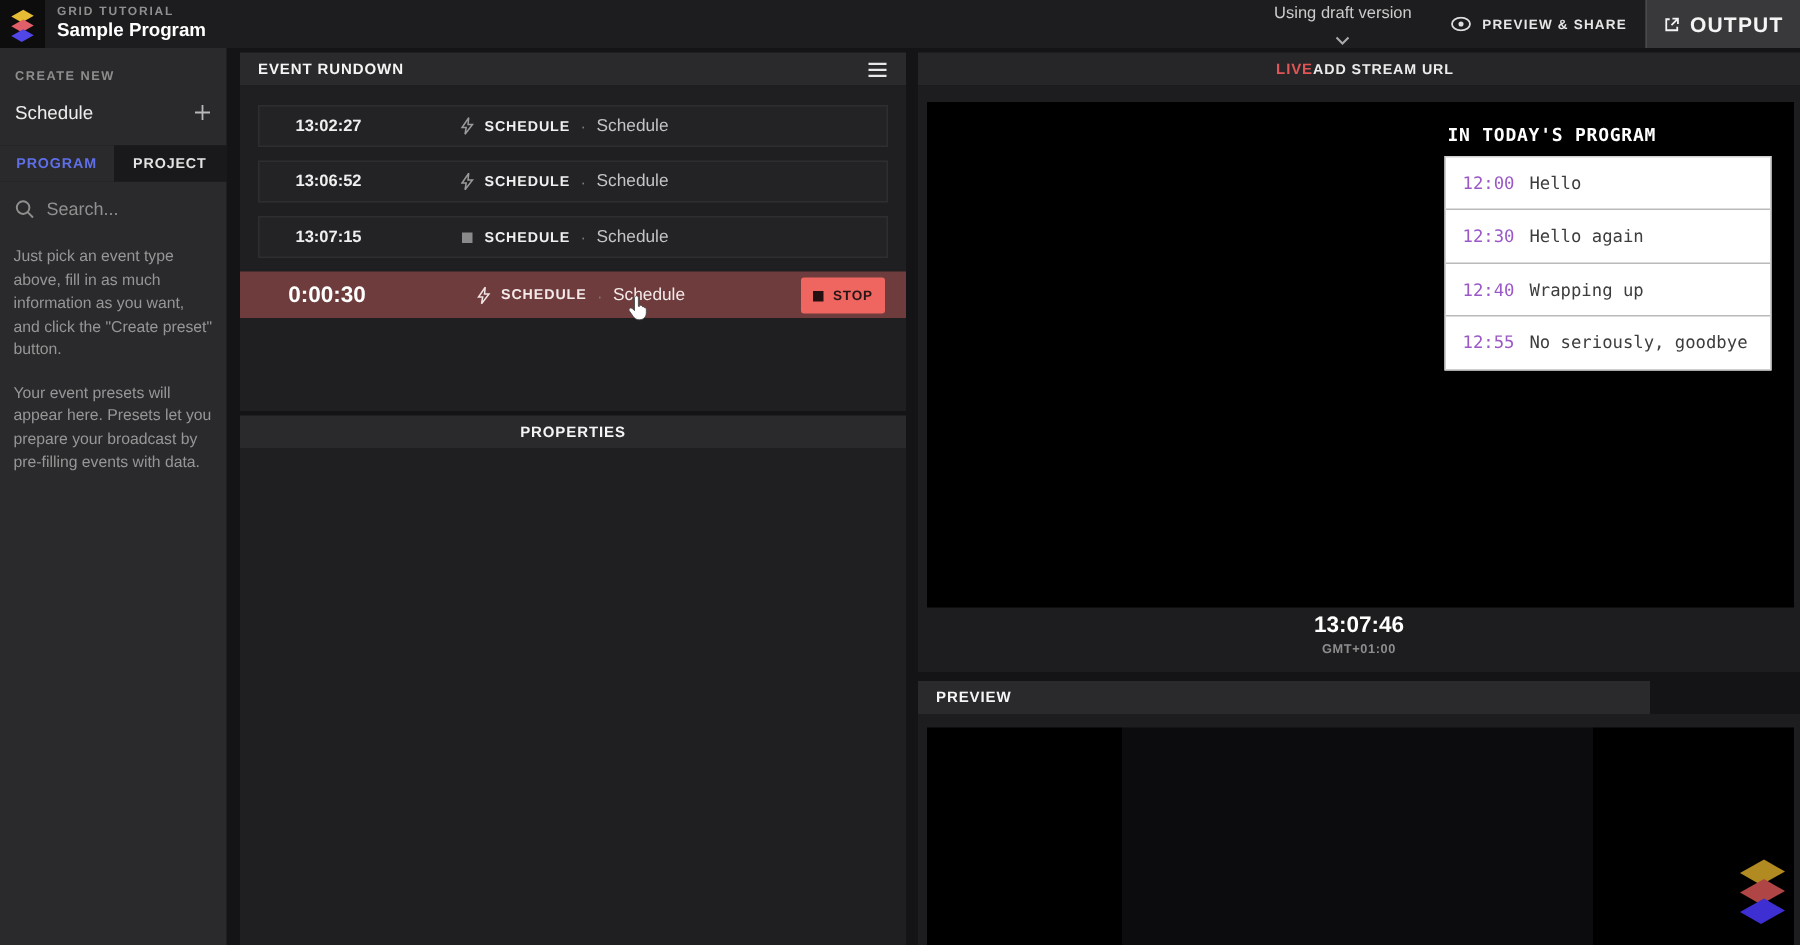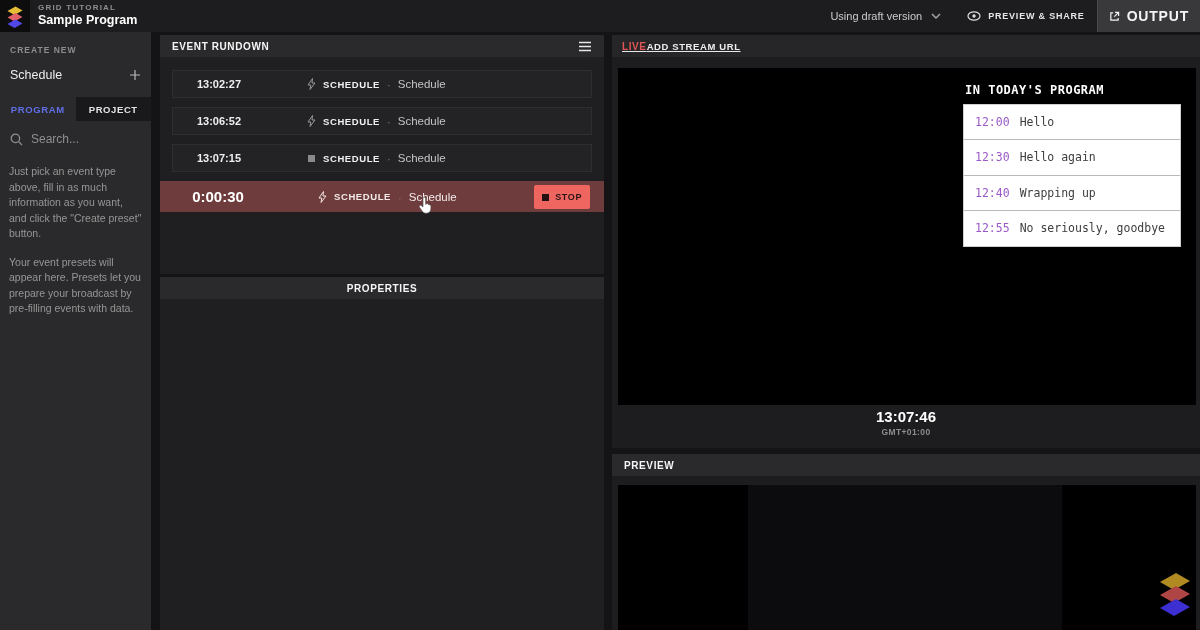--- a/index.html
+++ b/index.html
@@ -12,21 +12,21 @@
   }
   
   .topbar { position:absolute; left:0; top:0; width:1200px; height:32px;
     background:#1d1d1f; display:flex; align-items:center; z-index:10; }
   .logo-block { width:30px; height:32px; background:#0d0d0e;
     display:flex; align-items:center; justify-content:center; flex:0 0 auto; }
   .titles { margin-left:8px; line-height:1.1; }
   .project-label { font-size:8px; font-weight:bold; letter-spacing:1.2px; color:#8f8f8f; }
   .program-title { font-size:12.5px; font-weight:bold; color:#ffffff; margin-top:1px; }
   .topbar-right { margin-left:auto; display:flex; align-items:center; height:100%; }
-  .version { display:flex; align-items:center; gap:9px; color:#cbcbcb; font-size:11px; margin-right:26px; cursor:default; }
+  .version { display:flex; align-items:center; gap:9px; color:#cbcbcb; font-size:11px; margin-right:26px; cursor:default;flex-direction:column; }
   .preview-share { display:flex; align-items:center; gap:7px; color:#e6e6e6;
     font-size:9px; font-weight:bold; letter-spacing:.8px; margin-right:12px; }
   .output-btn { height:32px; background:#39393b; border-left:1px solid #4a4a4c;
     display:flex; align-items:center; padding:0 11px; gap:7px;
     font-size:14px; font-weight:bold; letter-spacing:.8px; color:#f4f4f4; }
   
   .sidebar { position:absolute; left:0; top:32px; width:151px; height:598px; background:#2a2a2c; }
   .create-new { padding:13px 10px 0; font-size:8.5px; font-weight:bold; letter-spacing:1px; color:#8d8d8d; }
   .schedule-row { display:flex; justify-content:space-between; align-items:center; padding:13px 10px 15px; }
   .schedule-label { font-size:12.5px; color:#ededed; }
@@ -58,40 +58,40 @@
   .stop-btn { position:absolute; right:14px; top:4px; height:24px; min-width:55px;
     background:#ef6661; border-radius:2px; display:flex; align-items:center;
     justify-content:center; gap:6px; padding:0 8px; }
   .stop-square { width:7px; height:7px; background:#231111; }
   .stop-label { font-size:9px; font-weight:bold; letter-spacing:.6px; color:#2a1515; }
   .props-header { position:absolute; left:0; top:242px; width:444px;justify-content:center; }
   .props-body { position:absolute; left:0; top:264px; width:444px; height:331px; background:#1f1f21; }
   
   .right { position:absolute; left:612px; top:35px; width:588px; height:595px; }
   .live-header { position:absolute; left:0; top:0; width:588px; height:22px;
-    background:#262628; display:flex; align-items:center; justify-content:flex-start;
-    padding:0 2px 0 10px;text-decoration:underline; }
+    background:#262628; display:flex; align-items:center; justify-content:center;
+    padding:0 2px 0 10px; }
   .live-title { color:#e05555; font-size:10px; font-weight:bold; letter-spacing:.6px; }
   .add-stream { color:#ececec; font-size:9.5px; font-weight:bold; letter-spacing:.6px; }
   .live-body { position:absolute; left:0; top:22px; width:588px; height:391px; background:#1d1d1f; }
   .video { position:absolute; left:6px; top:11px; width:578px; height:337px; background:#000000; }
   .overlay-title { position:absolute; left:347px; top:15px;
     font-family:"DejaVu Sans Mono", monospace; font-size:12px; font-weight:bold;
     letter-spacing:.5px; color:#ffffff; }
   .program-card { position:absolute; left:345px; top:36px; width:218px; height:143px;
     background:#ffffff; border:1px solid #cfcfcf; }
   .pc-row { height:35.25px; display:flex; align-items:center; padding-left:11px; gap:10px;
     border-bottom:1px solid #b9b9b9; font-family:"DejaVu Sans Mono", monospace; font-size:11.5px; }
   .pc-row:last-child { border-bottom:none; }
   .pc-time { color:#9b59c8; }
   .pc-label { color:#3d3d3d; }
   .clock { position:absolute; left:0; top:351px; width:588px; text-align:center; }
   .clock-time { font-size:15px; font-weight:bold; color:#ffffff; }
   .clock-tz { font-size:8.5px; font-weight:bold; color:#8d8d8d; margin-top:2px; letter-spacing:.4px; }
-  .preview-header { position:absolute; left:0; top:419px; width:588px; }
+  .preview-header { position:absolute; left:0; top:419px; width:488px; }
   .preview-body { position:absolute; left:0; top:441px; width:588px; height:154px; background:#1d1d1f; }
   .pv-left  { position:absolute; left:6px;   top:9px; width:130px; height:145px; background:#000000; }
   .pv-mid   { position:absolute; left:136px; top:9px; width:314px; height:145px; background:#0c0c0e; }
   .pv-right { position:absolute; left:450px; top:9px; width:134px; height:145px; background:#000000; }
   .watermark { position:absolute; left:546px; top:92px; width:34px; height:48px; }
   
   .cursor { position:absolute; left:418px; top:197px; z-index:50; }
 </style>
 </head>
 <body>

